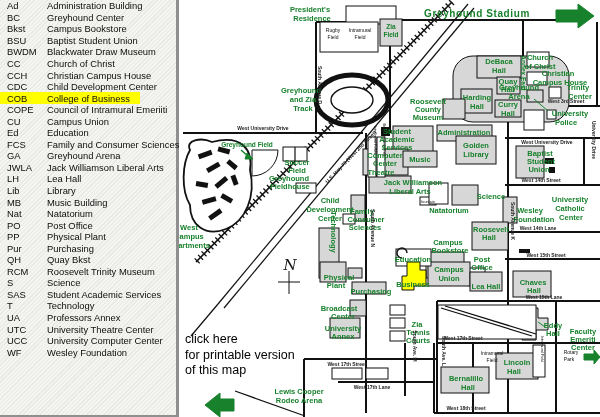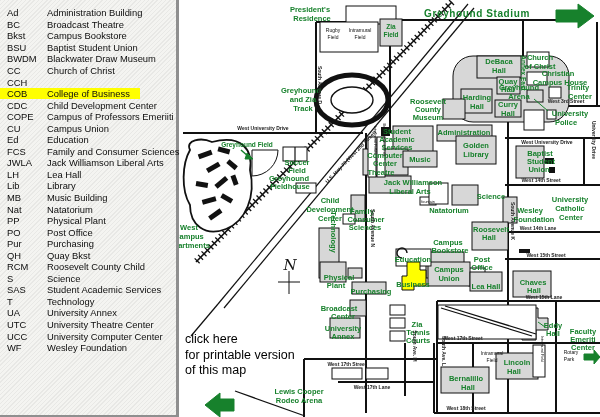--- a/index.html
+++ b/index.html
@@ -4,21 +4,21 @@
 <style>
   html,body{margin:0;padding:0;background:#fff;}
   #screen{position:relative;width:600px;height:417px;overflow:hidden;background:#fff;
           font-family:"Liberation Sans",sans-serif;}
   
   .legend{position:absolute;left:0;top:0;width:176px;height:415px;
           background-color:#f4f4f1;
           background-image:repeating-linear-gradient(135deg,rgba(110,110,110,.09) 0 1px,transparent 1px 3px);
           border-right:3px solid #8f8f8f;border-bottom:2px solid #8f8f8f;}
   .lg-title{font-weight:bold;font-size:13.5px;color:#000;text-align:center;padding-top:6px;}
-  .rows{margin-top:7px;}
+  .rows{margin-top:0;}
   .row{display:flex;height:11.55px;align-items:center;font-size:9.4px;color:#0d0d0d;padding-left:7px;}
   .row .code{width:40px;flex:none;}
   .row .name{white-space:nowrap;}
   .row.hl{background:#ffff00;width:133px;}
   
   .map{position:absolute;left:179px;top:0;width:421px;height:417px;}
   .g{fill:#17812c;font-family:"Liberation Sans",sans-serif;font-weight:bold;font-size:7.5px;text-anchor:middle;}
   .gB{font-size:10px;letter-spacing:.6px;}
   .gS{font-size:6.5px;}
   .st{fill:#222;font-family:"Liberation Sans",sans-serif;font-weight:bold;font-size:5px;text-anchor:middle;}
@@ -38,120 +38,125 @@
 <div id="screen">
 
   <div class="legend">
     <div class="rows">
         <div class="row">
           <span class="code">Ad</span>
           <span class="name">Administration Building</span>
         </div>
         <div class="row">
           <span class="code">BC</span>
-          <span class="name">Broadcast Theatre</span>
+          <span class="name">Greyhound Center</span>
         </div>
         <div class="row">
           <span class="code">Bkst</span>
           <span class="name">Campus Bookstore</span>
         </div>
         <div class="row">
           <span class="code">BSU</span>
           <span class="name">Baptist Student Union</span>
         </div>
         <div class="row">
           <span class="code">BWDM</span>
           <span class="name">Blackwater Draw Museum</span>
         </div>
         <div class="row">
           <span class="code">CC</span>
           <span class="name">Church of Christ</span>
         </div>
         <div class="row">
           <span class="code">CCH</span>
+          <span class="name">Christian Campus House</span>
+        </div>
+        <div class="row">
+          <span class="code">CDC</span>
+          <span class="name">Child Development Center</span>
         </div>
         <div class="row hl">
           <span class="code">COB</span>
           <span class="name">College of Business</span>
         </div>
         <div class="row">
-          <span class="code">CDC</span>
-          <span class="name">Child Development Center</span>
-        </div>
-        <div class="row">
           <span class="code">COPE</span>
-          <span class="name">Campus of Professors Emeriiti</span>
+          <span class="name">Council of Intramural Emeriiti</span>
         </div>
         <div class="row">
           <span class="code">CU</span>
           <span class="name">Campus Union</span>
         </div>
         <div class="row">
           <span class="code">Ed</span>
           <span class="name">Education</span>
         </div>
         <div class="row">
           <span class="code">FCS</span>
           <span class="name">Family and Consumer Sciences</span>
         </div>
         <div class="row">
+          <span class="code">GA</span>
+          <span class="name">Greyhound Arena</span>
+        </div>
+        <div class="row">
           <span class="code">JWLA</span>
           <span class="name">Jack Williamson Liberal Arts</span>
         </div>
         <div class="row">
           <span class="code">LH</span>
           <span class="name">Lea Hall</span>
         </div>
         <div class="row">
           <span class="code">Lib</span>
           <span class="name">Library</span>
         </div>
         <div class="row">
           <span class="code">MB</span>
           <span class="name">Music Building</span>
         </div>
         <div class="row">
           <span class="code">Nat</span>
           <span class="name">Natatorium</span>
         </div>
         <div class="row">
+          <span class="code">PO</span>
+          <span class="name">Post Office</span>
+        </div>
+        <div class="row">
           <span class="code">PP</span>
           <span class="name">Physical Plant</span>
         </div>
         <div class="row">
-          <span class="code">PO</span>
-          <span class="name">Post Office</span>
-        </div>
-        <div class="row">
           <span class="code">Pur</span>
           <span class="name">Purchasing</span>
         </div>
         <div class="row">
           <span class="code">QH</span>
           <span class="name">Quay Bkst</span>
         </div>
         <div class="row">
           <span class="code">RCM</span>
-          <span class="name">Roosevelt County Child</span>
+          <span class="name">Roosevelt Trinity Museum</span>
         </div>
         <div class="row">
           <span class="code">S</span>
           <span class="name">Science</span>
         </div>
         <div class="row">
           <span class="code">SAS</span>
           <span class="name">Student Academic Services</span>
         </div>
         <div class="row">
           <span class="code">T</span>
           <span class="name">Technology</span>
         </div>
         <div class="row">
           <span class="code">UA</span>
-          <span class="name">University Annex</span>
+          <span class="name">Professors Annex</span>
         </div>
         <div class="row">
           <span class="code">UTC</span>
           <span class="name">University Theatre Center</span>
         </div>
         <div class="row">
           <span class="code">UCC</span>
           <span class="name">University Computer Center</span>
         </div>
         <div class="row">

